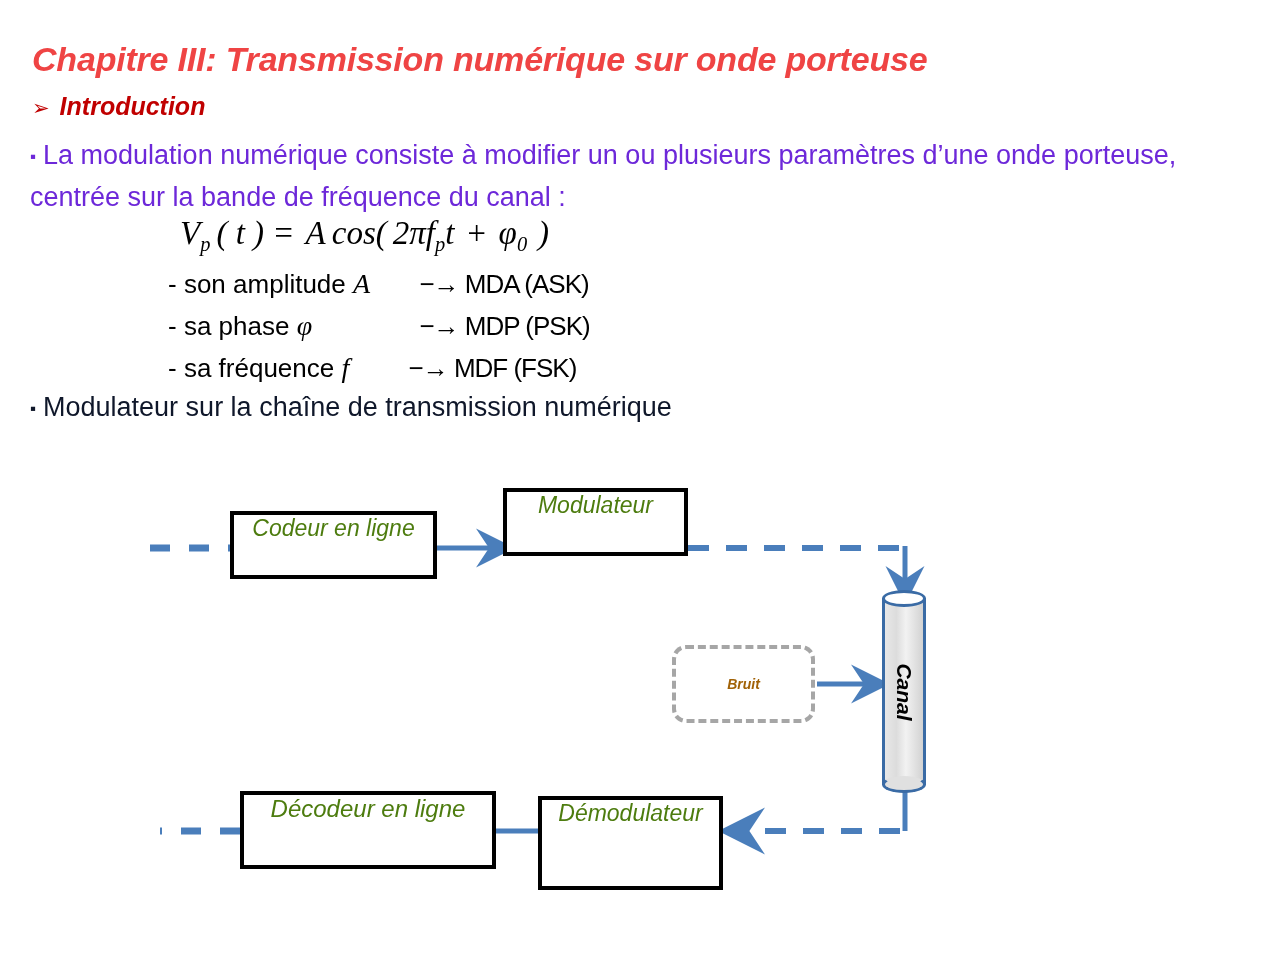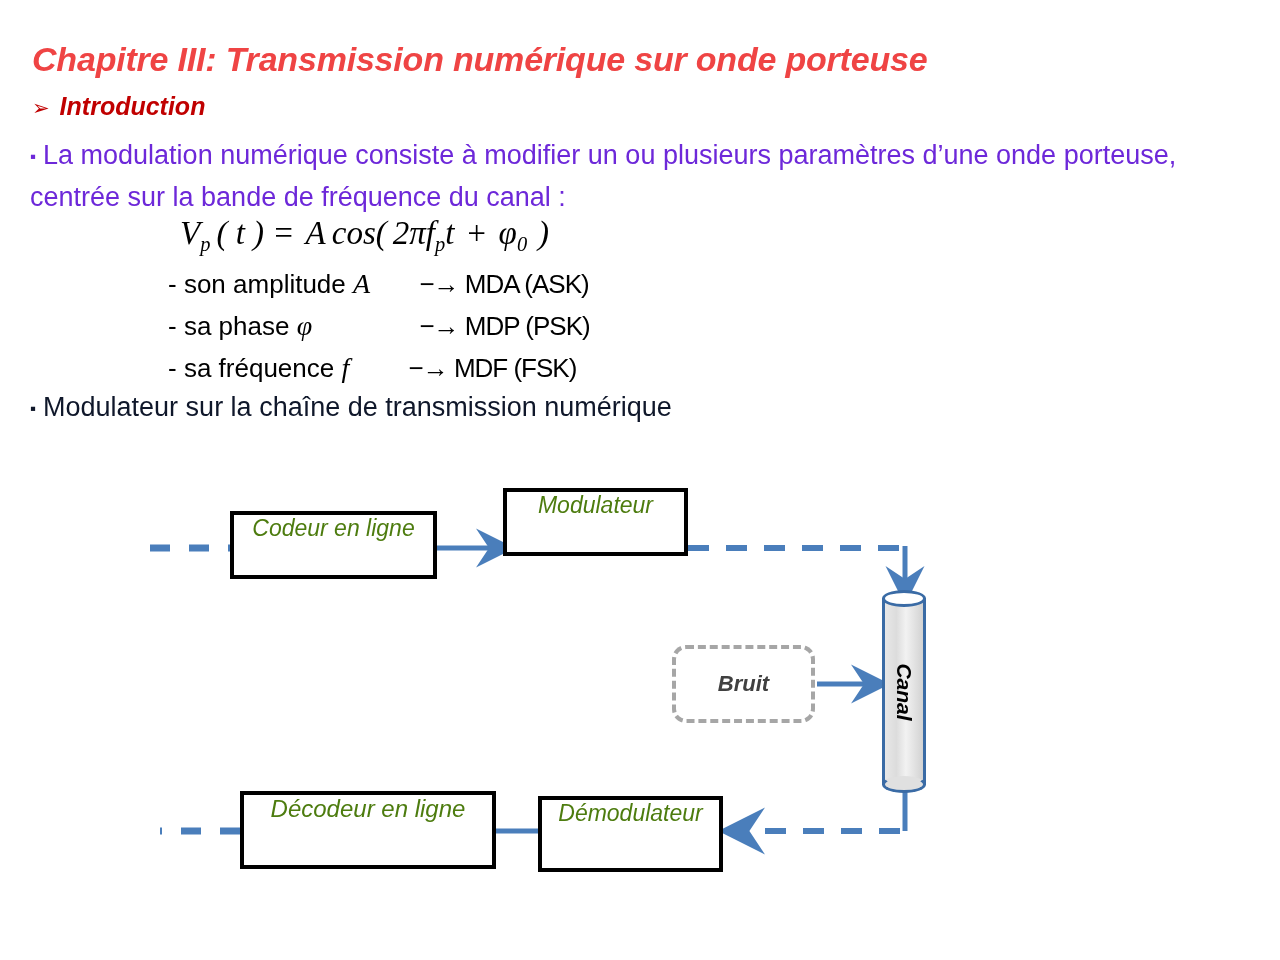--- a/index.html
+++ b/index.html
@@ -131,38 +131,38 @@
     font-weight: normal;
     font-style: italic;
     font-size: 23px;
     color: #4d7c0f;
     white-space: nowrap;
     z-index: 3;
   }
   #box-codeur   { left: 230px; top: 511px; width: 207px; height: 68px; }
   #box-modul    { left: 503px; top: 488px; width: 185px; height: 68px; }
   #box-decod    { left: 240px; top: 791px; width: 256px; height: 78px; font-size: 24px; }
-  #box-demod    { left: 538px; top: 796px; width: 185px; height: 76px; }
+  #box-demod    { left: 538px; top: 796px; width: 185px; height: 94px; }
 
   .noise-box {
     position: absolute;
     left: 672px;
     top: 645px;
     width: 143px;
     height: 78px;
     border: 4px dashed #A6A6A6;
     border-radius: 14px;
     box-sizing: border-box;
     display: flex;
     align-items: center;
     justify-content: center;
     font-weight: bold;
     font-style: italic;
-    font-size: 22px;
-    color: #404040;
+    font-size: 14px;
+    color: #a16207;
     background: #ffffff;
     z-index: 3;
   }
 
   
   .cylinder {
     position: absolute;
     left: 882px;
     top: 590px;
     width: 44px;

